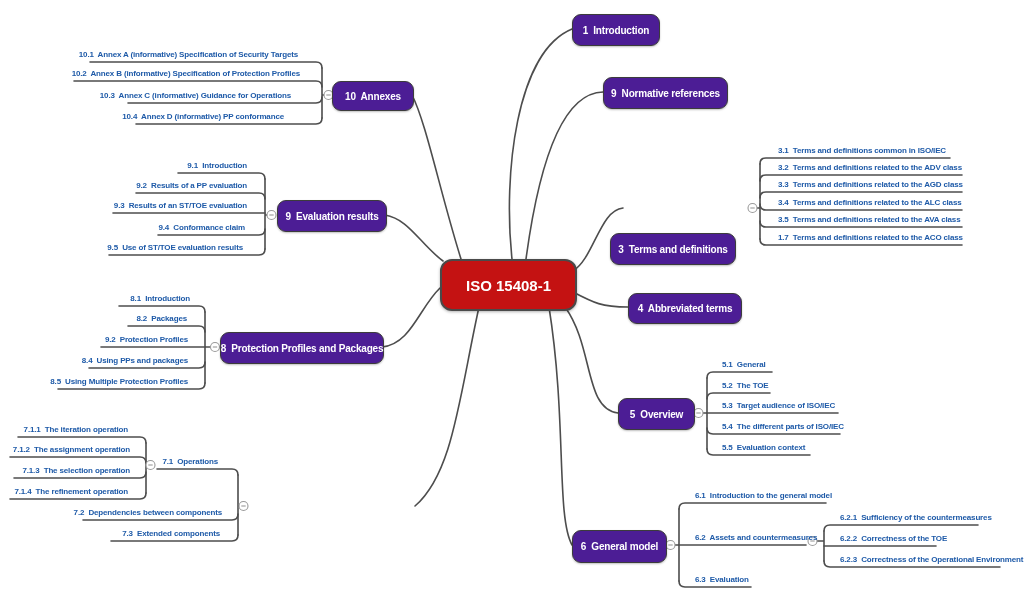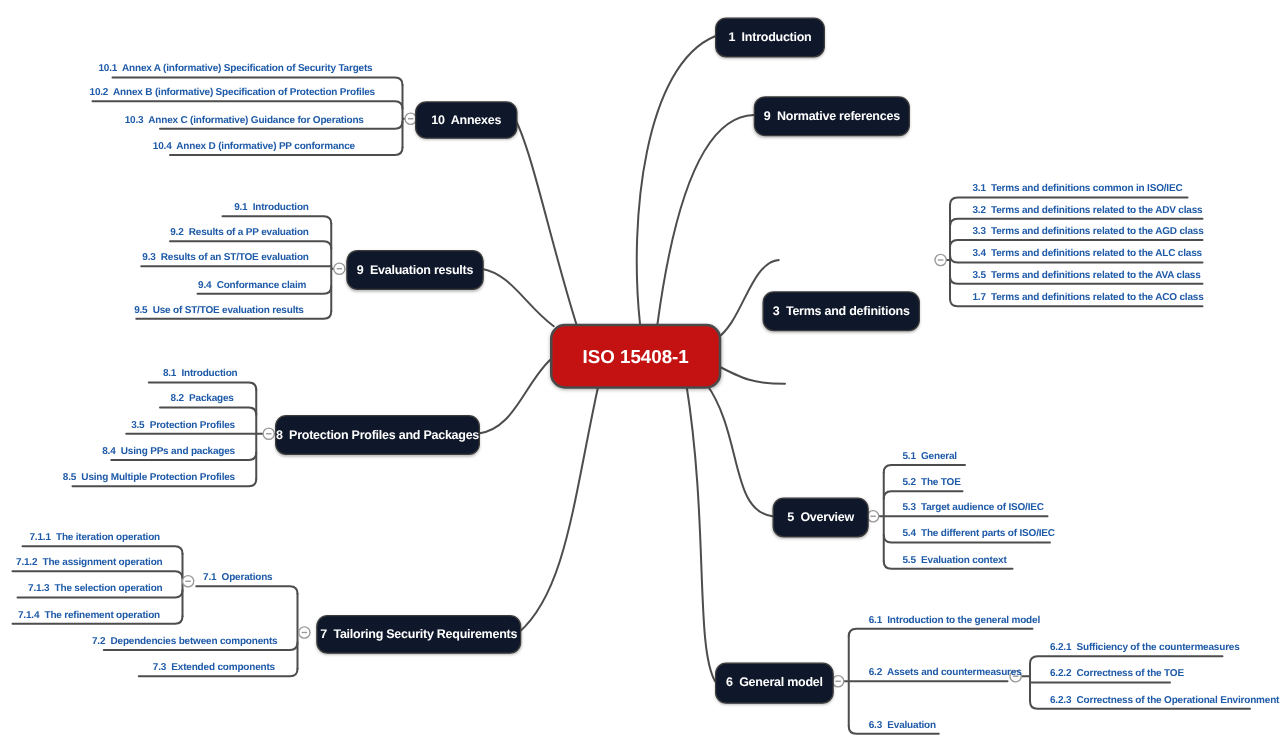--- a/index.html
+++ b/index.html
@@ -1,19 +1,19 @@
 <!DOCTYPE html>
 <html><head>
 <meta charset="utf-8">
 <style>
   html,body{margin:0;padding:0;background:#fff;}
   .canvas{position:relative;width:1024px;height:604px;background:#ffffff;overflow:hidden;
           font-family:"Liberation Sans",sans-serif;}
   .links{position:absolute;left:0;top:0;}
-  .topic{position:absolute;background:#0f172a;color:#ffffff;border-radius:9px;
+  .topic{position:absolute;background:#4c1d95;color:#ffffff;border-radius:9px;
          display:flex;align-items:center;justify-content:center;
          font-size:10px;font-weight:bold;letter-spacing:-0.2px;white-space:pre;
          border:1px solid #3c3c3c;box-shadow:0 1px 2px rgba(0,0,0,0.25);}
   .central{position:absolute;background:#c41212;color:#ffffff;border-radius:12px;
          display:flex;align-items:center;justify-content:center;
          font-size:15px;font-weight:bold;white-space:pre;
          border:2px solid #4a4a4a;box-shadow:0 1px 3px rgba(0,0,0,0.3);}
   .sub{position:absolute;color:#1e5aa8;font-size:8px;font-weight:bold;
        letter-spacing:-0.15px;line-height:10px;white-space:pre;}
 </style>
@@ -131,41 +131,41 @@
           <line x1="810.3" y1="541" x2="814.7" y2="541"></line>
         </g>
     </g>
   </svg>
 
   <div class="central" style="left:440px;top:259px;width:133px;height:48px;">ISO 15408-1</div>
 
   <div class="topic" style="left:572px;top:14px;width:86px;height:30px;">1  Introduction</div>
   <div class="topic" style="left:603px;top:77px;width:123px;height:30px;">9  Normative references</div>
   <div class="topic" style="left:610px;top:193px;width:124px;height:30px;margin-top:40px;">3  Terms and definitions</div>
+  <div class="topic" style="left:628px;top:293px;width:112px;height:29px;">4  Abbreviated terms</div>
   <div class="topic" style="left:618px;top:398px;width:75px;height:30px;">5  Overview</div>
   <div class="topic" style="left:572px;top:530px;width:93px;height:31px;">6  General model</div>
-  <div class="topic" style="left:253px;top:492px;width:162px;height:29px;">7  Tailoring Security Requirements</div>
   <div class="topic" style="left:220px;top:332px;width:162px;height:30px;text-align:center;">8  Protection Profiles and Packages</div>
   <div class="topic" style="left:277px;top:200px;width:108px;height:30px;">9  Evaluation results</div>
   <div class="topic" style="left:332px;top:81px;width:80px;height:28px;">10  Annexes</div>
 
   <div class="sub" style="right:726px;top:50px;">10.1  Annex A (informative) Specification of Security Targets</div>
   <div class="sub" style="right:724px;top:69px;">10.2  Annex B (informative) Specification of Protection Profiles</div>
   <div class="sub" style="right:733px;top:91px;">10.3  Annex C (informative) Guidance for Operations</div>
   <div class="sub" style="right:740px;top:112px;">10.4  Annex D (informative) PP conformance</div>
 
   <div class="sub" style="right:777px;top:161px;padding-left:26px;">9.1  Introduction</div>
   <div class="sub" style="right:777px;top:181px;">9.2  Results of a PP evaluation</div>
   <div class="sub" style="right:777px;top:201px;">9.3  Results of an ST/TOE evaluation</div>
   <div class="sub" style="right:779px;top:223px;">9.4  Conformance claim</div>
   <div class="sub" style="right:781px;top:243px;">9.5  Use of ST/TOE evaluation results</div>
 
   <div class="sub" style="right:834px;top:294px;">8.1  Introduction</div>
   <div class="sub" style="right:837px;top:314px;">8.2  Packages</div>
-  <div class="sub" style="right:836px;top:335px;">3.5  Protection Profiles</div>
+  <div class="sub" style="right:836px;top:335px;">9.2  Protection Profiles</div>
   <div class="sub" style="right:836px;top:356px;">8.4  Using PPs and packages</div>
   <div class="sub" style="right:836px;top:377px;">8.5  Using Multiple Protection Profiles</div>
 
   <div class="sub" style="right:806px;top:457px;">7.1  Operations</div>
   <div class="sub" style="right:802px;top:508px;">7.2  Dependencies between components</div>
   <div class="sub" style="right:804px;top:529px;">7.3  Extended components</div>
 
   <div class="sub" style="right:896px;top:425px;">7.1.1  The iteration operation</div>
   <div class="sub" style="right:894px;top:445px;">7.1.2  The assignment operation</div>
   <div class="sub" style="right:894px;top:466px;">7.1.3  The selection operation</div>

